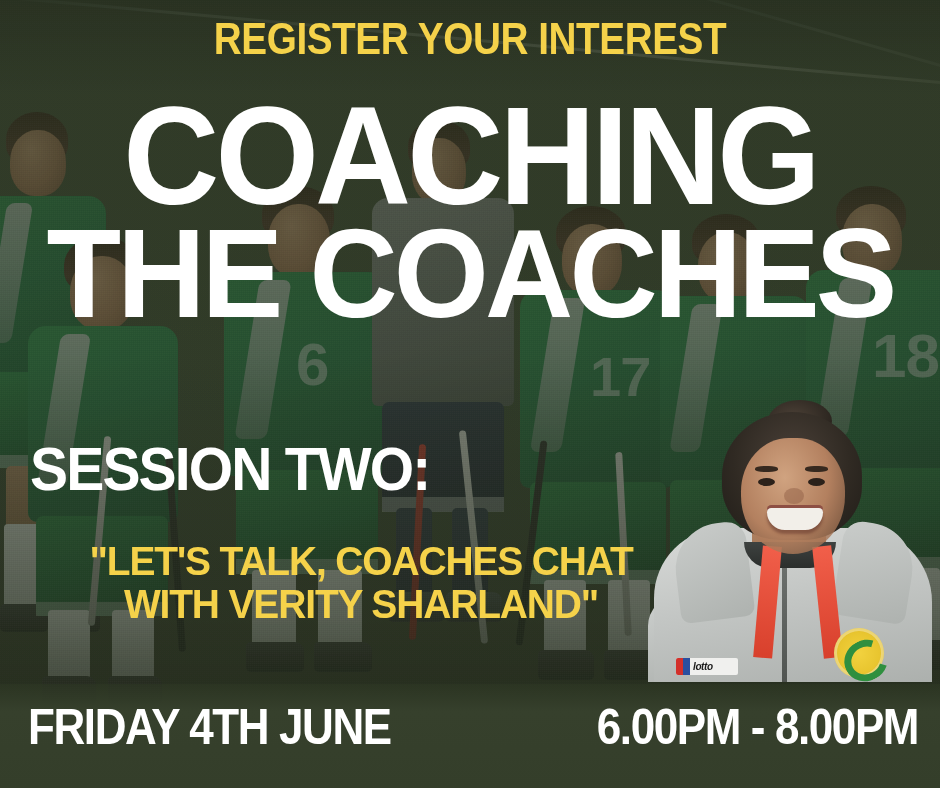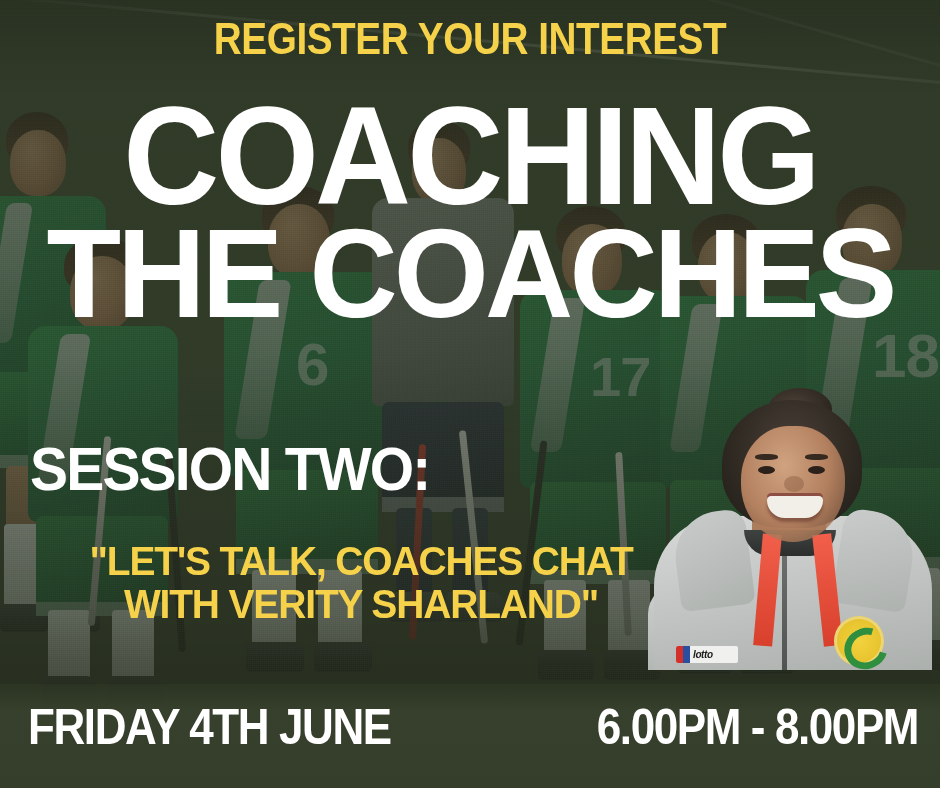--- a/index.html
+++ b/index.html
@@ -165,21 +165,21 @@
     inset: 0;
     background-image:
       repeating-linear-gradient(0deg, rgba(255,255,255,0.013) 0 1px, rgba(0,0,0,0.013) 1px 2px),
       repeating-linear-gradient(90deg, rgba(255,255,255,0.012) 0 1px, rgba(0,0,0,0.012) 1px 2px);
   }
 
   
   .portrait {
     position: absolute;
     left: 648px;
-    top: 388px;
+    top: 400px;
     width: 292px;
     height: 282px;
     overflow: hidden;
   }
   .p-body {
     position: absolute;
     left: 6px;
     top: 128px;
     width: 278px;
     height: 170px;

